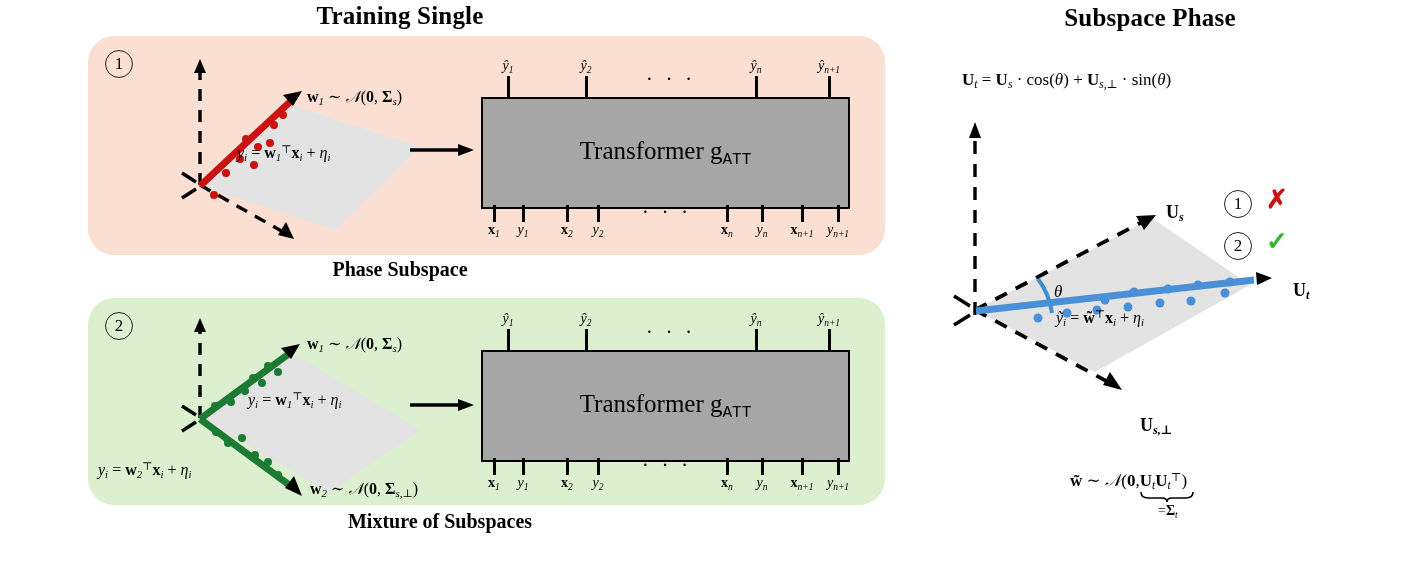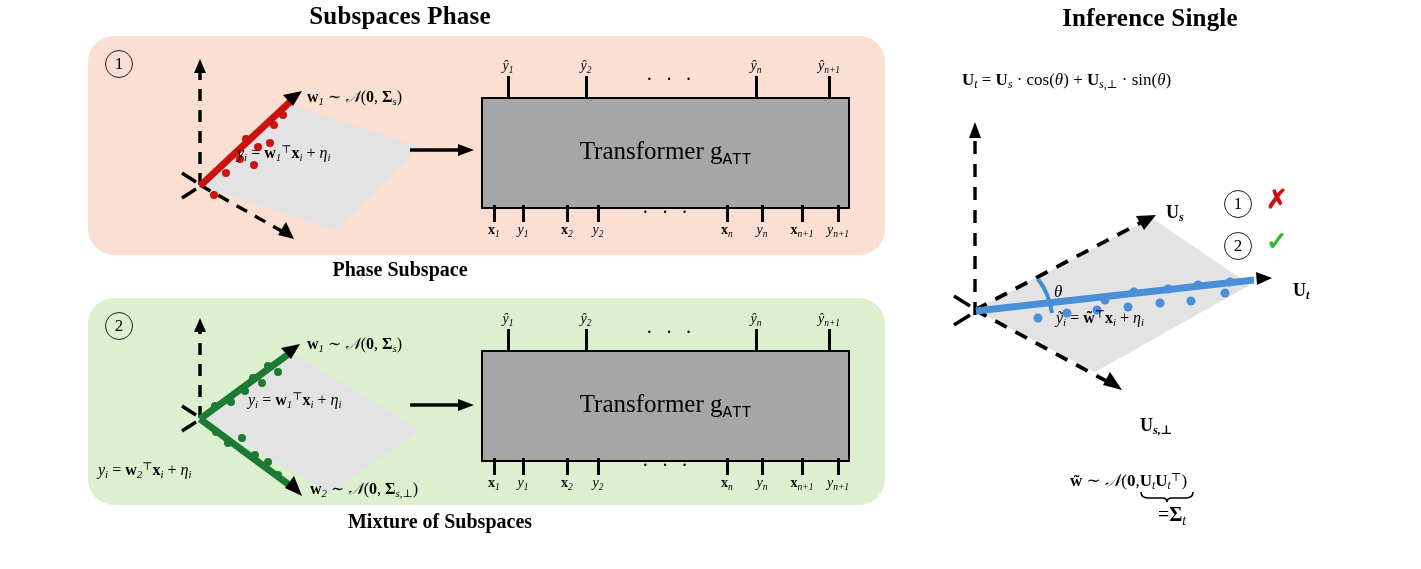--- a/index.html
+++ b/index.html
@@ -24,21 +24,21 @@
   .tick{position:absolute;width:3px;background:#000;}
   .tl{position:absolute;font-size:14px;white-space:nowrap;transform:translateX(-50%);}
   .dots{position:absolute;font-size:20px;letter-spacing:4px;transform:translateX(-50%);}
   svg{position:absolute;overflow:visible;}
   .vlab{position:absolute;font-size:18px;font-weight:bold;white-space:nowrap;}
   .mark{position:absolute;font-size:26px;font-weight:bold;}
 </style>
 </head>
 <body>
 
-<div class="abs ttl" style="left:180px;top:2px;width:440px;">Subspaces Phase</div>
+<div class="abs ttl" style="left:180px;top:2px;width:440px;">Training Single</div>
 
 <div class="abs panel p1" style="left:88px;top:36px;width:797px;height:219px;"></div>
 
 <div class="abs circnum" style="left:105px;top:50px;">
   <span>1</span>
 </div>
 
 <svg class="abs" style="left:150px;top:55px;width:300px;height:190px;">
 
   <polygon points="48,130 135,48 270,92 185,175" fill="#e3e3e3"></polygon>
@@ -210,21 +210,21 @@
   <div class="tick" style="left:280px;top:0;height:17px;"></div>
   <div class="tl" style="left:281px;top:17px;"><i>y</i><sub>n</sub></div>
   <div class="tick" style="left:320px;top:0;height:17px;"></div>
   <div class="tl" style="left:321px;top:17px;"><span class="bf">x</span><sub>n+1</sub></div>
   <div class="tick" style="left:356px;top:0;height:17px;"></div>
   <div class="tl" style="left:357px;top:17px;"><i>y</i><sub>n+1</sub></div>
 </div>
 
 <div class="abs cap" style="left:230px;top:510px;width:420px;">Mixture of Subspaces</div>
 
-<div class="abs ttl" style="left:950px;top:4px;width:400px;">Inference Single</div>
+<div class="abs ttl" style="left:950px;top:4px;width:400px;">Subspace Phase</div>
 
 <div class="abs math" style="left:962px;top:70px;font-size:17px;">
   <span class="bf">U</span><sub>t</sub> = <span class="bf">U</span><sub>s</sub> · cos(<i>θ</i>) + <span class="bf">U</span><sub>s,⊥</sub> · sin(<i>θ</i>)
 </div>
 
 <svg class="abs" style="left:920px;top:110px;width:400px;height:275px;">
 
   <polygon points="55,200 232,108 330,175 175,262" fill="#e3e3e3"></polygon>
 
   <line x1="55" y1="205" x2="55" y2="24" stroke="#000" stroke-width="3.4" stroke-dasharray="13,10"></line>
@@ -288,14 +288,14 @@
 
 <div class="abs" style="left:1070px;top:470px;">
   <div class="math" style="font-size:17px;">
     <span class="bf">w̃</span> ∼ <span style="font-style:italic;">𝒩</span>(<span class="bf">0</span>,<span style="display:inline-block;position:relative;">
       <span class="bf">U</span><sub>t</sub><span class="bf">U</span><sub>t</sub><sup>⊤</sup>
       <svg style="position:absolute;left:0;top:21px;width:54px;height:11px;overflow:visible;">
         <path d="M1,1 Q1,7 8,7 L22,7 Q27,7 27,11 Q27,7 32,7 L46,7 Q53,7 53,1" stroke="#000" stroke-width="1.6" fill="none"></path>
       </svg>
     </span>)
   </div>
-  <div class="abs" style="left:88px;top:33px;font-size:20px;">=<span class="bf">Σ</span><sub>t</sub></div>
+  <div class="abs" style="left:88px;top:33px;font-size:14px;">=<span class="bf">Σ</span><sub>t</sub></div>
 </div>
 
 </body></html>

